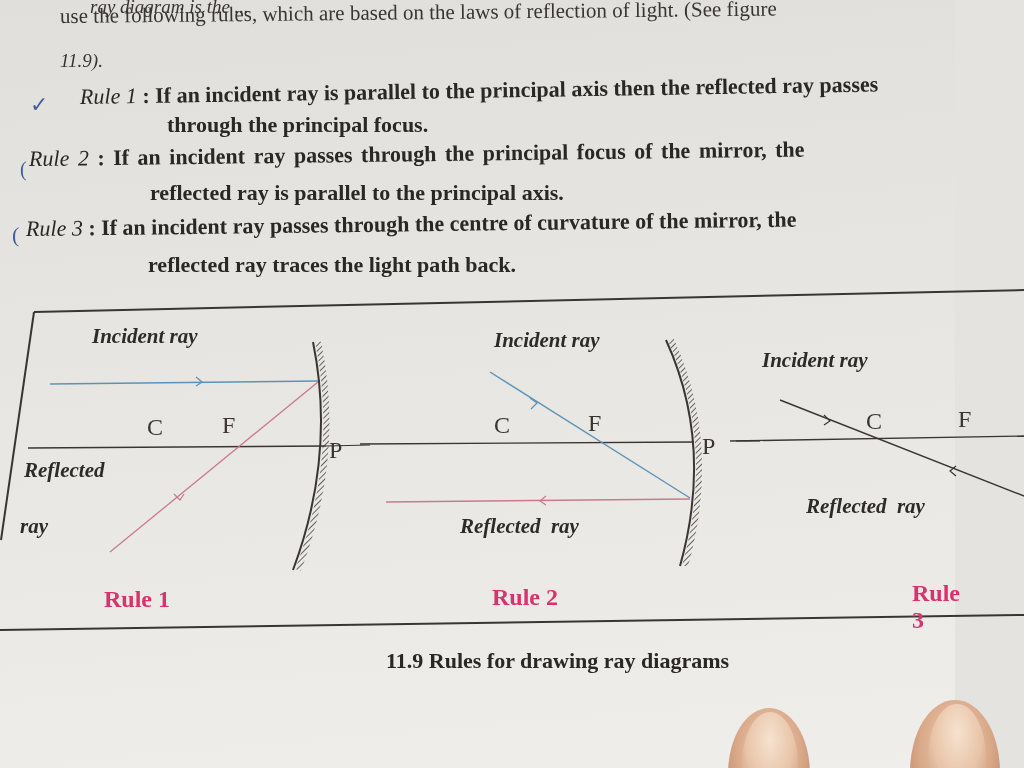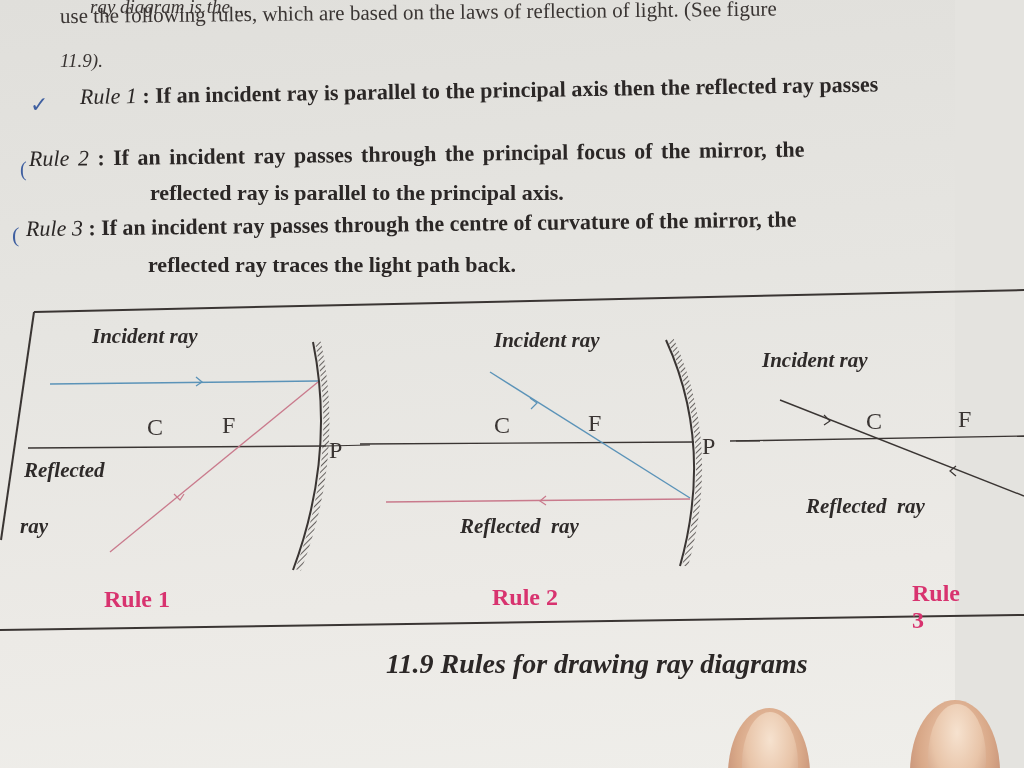--- a/index.html
+++ b/index.html
@@ -9,39 +9,40 @@
   .txt{position:absolute;white-space:nowrap;}
   .intro{font-style:italic;font-size:19px;color:#3a3533;transform-origin:left center;}
   .rule-line{font-weight:bold;font-size:22px;}
   .rule-label{font-style:italic;font-weight:normal;}
   .check{position:absolute;color:#3f5fa0;font-size:22px;}
   .diagram-box{position:absolute;left:0;top:0;width:1024px;height:768px;}
   .lbl{position:absolute;font-weight:bold;font-size:21px;color:#2e2a29;white-space:nowrap;font-style:italic;}
   .lbl.it{font-style:italic;margin-top:24px;}
   .pt{position:absolute;font-size:24px;color:#3a3533;}
   .rule-cap{position:absolute;color:#d8336f;font-weight:bold;font-size:24px;}
-  .caption{position:absolute;left:386px;top:648px;font-weight:bold;font-size:28px;color:#2b2726;font-style:italic;}
+  .caption{position:absolute;left:386px;top:648px;font-weight:bold;font-size:22px;color:#2b2726;}
   .finger{position:absolute;border-radius:50% 50% 40% 40%/60% 60% 35% 35%;
     background:radial-gradient(ellipse at 50% 40%,#f1cfb6 0%,#d9a989 55%,#b8806a 100%);}
   .nail{position:absolute;border-radius:50% 50% 40% 40%/65% 65% 30% 30%;
     background:radial-gradient(ellipse at 50% 35%,#f6e2cf 0%,#e8c4a8 60%,#cf9f83 100%);}
 </style>
 </head>
 <body>
 
 <div class="page">
 
   <div class="txt intro" style="left:90px;top:-4px;font-size:19px;"><span>ray diagram is the ...</span></div>
   <div class="txt intro" style="left:60px;top:4px;transform:rotate(-0.6deg);font-style:normal;font-size:21px;"><span>use the following rules, which are based on the laws of reflection of light. (See figure</span></div>
   <div class="txt intro" style="left:60px;top:50px;"><span>11.9).</span></div>
 
   <span class="check" style="left:30px;top:92px;">✓</span>
   <div class="txt rule-line" style="left:80px;top:84px;transform:rotate(-0.9deg);transform-origin:left;">
     <span class="rule-label">Rule 1</span><span> : </span><span>If an incident ray is parallel to the principal axis then the reflected ray passes</span>
   </div>
+  <div class="txt rule-line" style="left:167px;top:112px;"><span>through the principal focus.</span></div>
 
   <span class="check" style="left:20px;top:158px;font-size:20px;">(</span>
   <div class="txt rule-line" style="left:29px;top:146px;transform:rotate(-0.7deg);transform-origin:left;word-spacing:3px;">
     <span class="rule-label">Rule 2</span><span> : </span><span>If an incident ray passes through the principal focus of the mirror, the</span>
   </div>
   <div class="txt rule-line" style="left:150px;top:180px;"><span>reflected ray is parallel to the principal axis.</span></div>
 
   <span class="check" style="left:12px;top:222px;font-size:22px;">(</span>
   <div class="txt rule-line" style="left:26px;top:216px;transform:rotate(-0.7deg);transform-origin:left;">
     <span class="rule-label">Rule 3</span><span> : </span><span>If an incident ray passes through the centre of curvature of the mirror, the</span>

